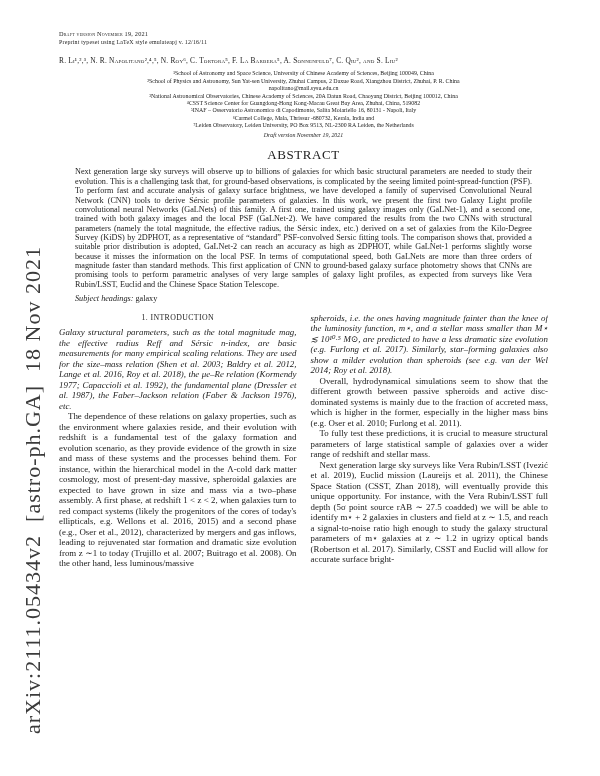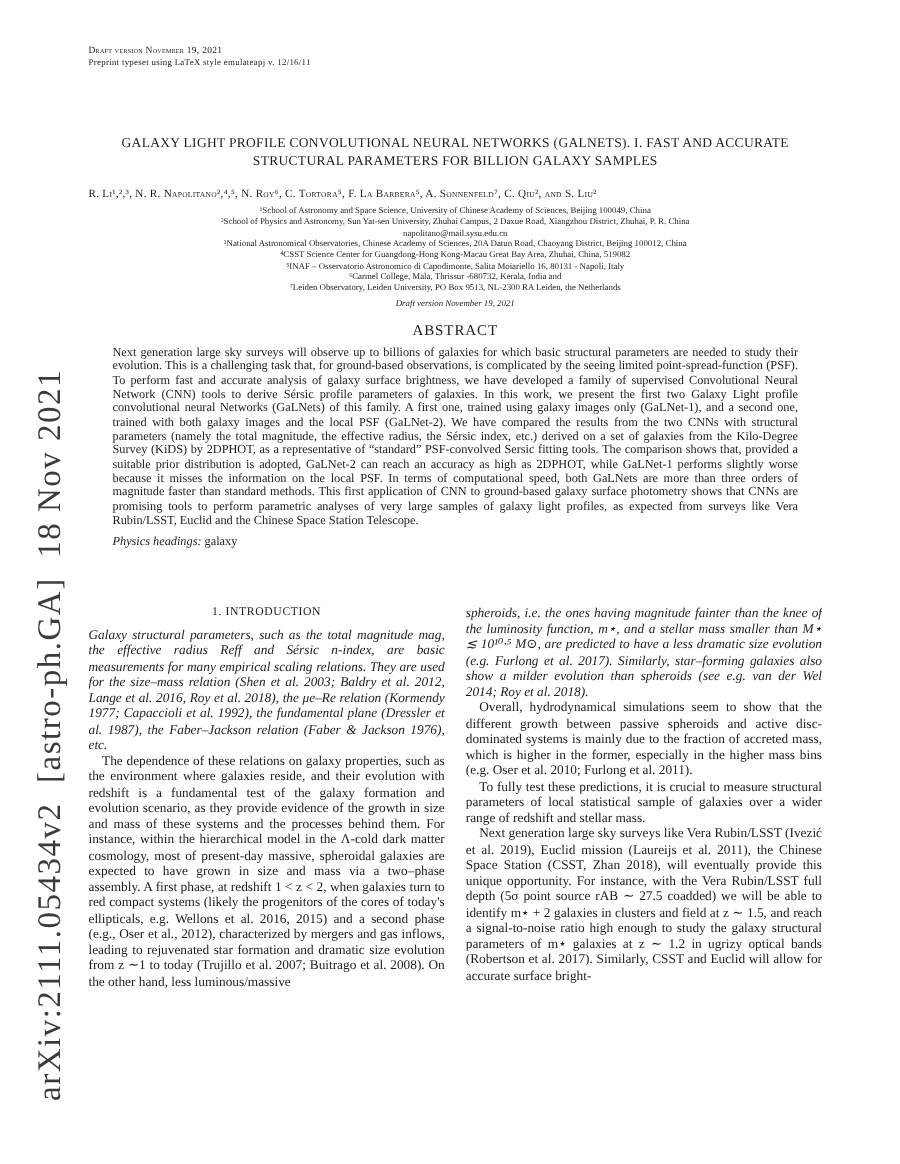--- a/index.html
+++ b/index.html
@@ -40,80 +40,79 @@
   }
   .authors {
     margin-top:10px;
     font-size:7.4px; text-align:left;
     font-variant:small-caps; letter-spacing:0.2px;
   }
   .affiliations { margin-top:5px; font-size:5.9px; text-align:center; line-height:1.25; }
   .aff { white-space:nowrap; }
   .dateline { margin-top:3px; font-size:5.9px; font-style:italic; text-align:center; }
 
-  .abs-heading { margin-top:9px; font-size:10px; text-align:center; letter-spacing:0.6px; }
+  .abs-heading { margin-top:9px; font-size:13px; text-align:center; letter-spacing:0.6px; }
   .abs-text {
     margin:4px 0 0 0; padding:0 16px;
     font-size:8.2px; line-height:1.14;
     text-align:justify; hyphens:auto;
   }
   .keywords { margin:5px 0 0 0; padding:0 16px; font-size:8.2px; font-style:italic; }
   .kw-value { font-style:normal; }
 
   .columns { display:flex; column-gap:14px; margin-top:10px; height:354px; overflow:hidden; }
-  .col { flex:1 1 0; font-size:8.9px; line-height:1.18; text-align:justify; hyphens:auto;margin-top:28px; }
+  .col { flex:1 1 0; font-size:8.9px; line-height:1.18; text-align:justify; hyphens:auto; }
   .section-heading { text-align:center; font-size:7.8px; letter-spacing:0.4px; margin-bottom:5px; }
   .col p { margin:0; text-indent:9px; }
   .col p.noindent { text-indent:0;font-style:italic; }
 </style>
 </head>
 <body>
 
 <div class="page">
 
   <div class="arxiv-stamp">arXiv:2111.05434v2  [astro-ph.GA]  18 Nov 2021</div>
 
   <div class="content">
 
     <header class="preprint-header">
       <div class="smallcaps">Draft version November 19, 2021</div>
       <div class="typeset-line">Preprint typeset using LaTeX style emulateapj v. 12/16/11</div>
     </header>
 
-    <h1 class="title">GALAXY LIGHT PROFILE CONVOLUTIONAL NEURAL NETWORKS (GALNETS). I. FAST AND ACCURATE STRUCTURAL PARAMETERS FOR BILLION GALAXY SAMPLES</h1>
 
     <div class="authors">R. Li¹,²,³, N. R. Napolitano²,⁴,⁵, N. Roy⁶, C. Tortora⁵, F. La Barbera⁵, A. Sonnenfeld⁷, C. Qiu², and S. Liu²</div>
 
     <div class="affiliations">
       <div class="aff">¹School of Astronomy and Space Science, University of Chinese Academy of Sciences, Beijing 100049, China</div>
       <div class="aff">²School of Physics and Astronomy, Sun Yat-sen University, Zhuhai Campus, 2 Daxue Road, Xiangzhou District, Zhuhai, P. R. China</div>
       <div class="aff">napolitano@mail.sysu.edu.cn</div>
       <div class="aff">³National Astronomical Observatories, Chinese Academy of Sciences, 20A Datun Road, Chaoyang District, Beijing 100012, China</div>
       <div class="aff">⁴CSST Science Center for Guangdong-Hong Kong-Macau Great Bay Area, Zhuhai, China, 519082</div>
       <div class="aff">⁵INAF – Osservatorio Astronomico di Capodimonte, Salita Moiariello 16, 80131 - Napoli, Italy</div>
       <div class="aff">⁶Carmel College, Mala, Thrissur -680732, Kerala, India and</div>
       <div class="aff">⁷Leiden Observatory, Leiden University, PO Box 9513, NL-2300 RA Leiden, the Netherlands</div>
     </div>
 
     <div class="dateline">Draft version November 19, 2021</div>
 
     <div class="abs-heading">ABSTRACT</div>
 
     <p class="abs-text">Next generation large sky surveys will observe up to billions of galaxies for which basic structural parameters are needed to study their evolution. This is a challenging task that, for ground-based observations, is complicated by the seeing limited point-spread-function (PSF). To perform fast and accurate analysis of galaxy surface brightness, we have developed a family of supervised Convolutional Neural Network (CNN) tools to derive Sérsic profile parameters of galaxies. In this work, we present the first two Galaxy Light profile convolutional neural Networks (GaLNets) of this family. A first one, trained using galaxy images only (GaLNet-1), and a second one, trained with both galaxy images and the local PSF (GaLNet-2). We have compared the results from the two CNNs with structural parameters (namely the total magnitude, the effective radius, the Sérsic index, etc.) derived on a set of galaxies from the Kilo-Degree Survey (KiDS) by 2DPHOT, as a representative of “standard” PSF-convolved Sersic fitting tools. The comparison shows that, provided a suitable prior distribution is adopted, GaLNet-2 can reach an accuracy as high as 2DPHOT, while GaLNet-1 performs slightly worse because it misses the information on the local PSF. In terms of computational speed, both GaLNets are more than three orders of magnitude faster than standard methods. This first application of CNN to ground-based galaxy surface photometry shows that CNNs are promising tools to perform parametric analyses of very large samples of galaxy light profiles, as expected from surveys like Vera Rubin/LSST, Euclid and the Chinese Space Station Telescope.</p>
 
-    <p class="keywords"><span class="kw-label">Physics headings:</span> <span class="kw-value">galaxy</span></p>
+    <p class="keywords"><span class="kw-label">Subject headings:</span> <span class="kw-value">galaxy</span></p>
 
     <div class="columns">
       <div class="col">
         <div class="section-heading">1. INTRODUCTION</div>
         <p class="noindent">Galaxy structural parameters, such as the total magnitude mag, the effective radius Reff and Sérsic n-index, are basic measurements for many empirical scaling relations. They are used for the size–mass relation (Shen et al. 2003; Baldry et al. 2012, Lange et al. 2016, Roy et al. 2018), the μe–Re relation (Kormendy 1977; Capaccioli et al. 1992), the fundamental plane (Dressler et al. 1987), the Faber–Jackson relation (Faber &amp; Jackson 1976), etc.</p>
         <p>The dependence of these relations on galaxy properties, such as the environment where galaxies reside, and their evolution with redshift is a fundamental test of the galaxy formation and evolution scenario, as they provide evidence of the growth in size and mass of these systems and the processes behind them. For instance, within the hierarchical model in the Λ-cold dark matter cosmology, most of present-day massive, spheroidal galaxies are expected to have grown in size and mass via a two–phase assembly. A first phase, at redshift 1 &lt; z &lt; 2, when galaxies turn to red compact systems (likely the progenitors of the cores of today's ellipticals, e.g. Wellons et al. 2016, 2015) and a second phase (e.g., Oser et al., 2012), characterized by mergers and gas inflows, leading to rejuvenated star formation and dramatic size evolution from z ∼1 to today (Trujillo et al. 2007; Buitrago et al. 2008). On the other hand, less luminous/massive</p>
       </div>
       <div class="col">
         <p class="noindent">spheroids, i.e. the ones having magnitude fainter than the knee of the luminosity function, m⋆, and a stellar mass smaller than M⋆ ≲ 10¹⁰·⁵ M⊙, are predicted to have a less dramatic size evolution (e.g. Furlong et al. 2017). Similarly, star–forming galaxies also show a milder evolution than spheroids (see e.g. van der Wel 2014; Roy et al. 2018).</p>
         <p>Overall, hydrodynamical simulations seem to show that the different growth between passive spheroids and active disc-dominated systems is mainly due to the fraction of accreted mass, which is higher in the former, especially in the higher mass bins (e.g. Oser et al. 2010; Furlong et al. 2011).</p>
-        <p>To fully test these predictions, it is crucial to measure structural parameters of local statistical sample of galaxies over a wider range of redshift and stellar mass.</p>
+        <p>To fully test these predictions, it is crucial to measure structural parameters of large statistical sample of galaxies over a wider range of redshift and stellar mass.</p>
         <p>Next generation large sky surveys like Vera Rubin/LSST (Ivezić et al. 2019), Euclid mission (Laureijs et al. 2011), the Chinese Space Station (CSST, Zhan 2018), will eventually provide this unique opportunity. For instance, with the Vera Rubin/LSST full depth (5σ point source rAB ∼ 27.5 coadded) we will be able to identify m⋆ + 2 galaxies in clusters and field at z ∼ 1.5, and reach a signal-to-noise ratio high enough to study the galaxy structural parameters of m⋆ galaxies at z ∼ 1.2 in ugrizy optical bands (Robertson et al. 2017). Similarly, CSST and Euclid will allow for accurate surface bright-</p>
       </div>
     </div>
 
   </div>
 </div>
 
 </body></html>

